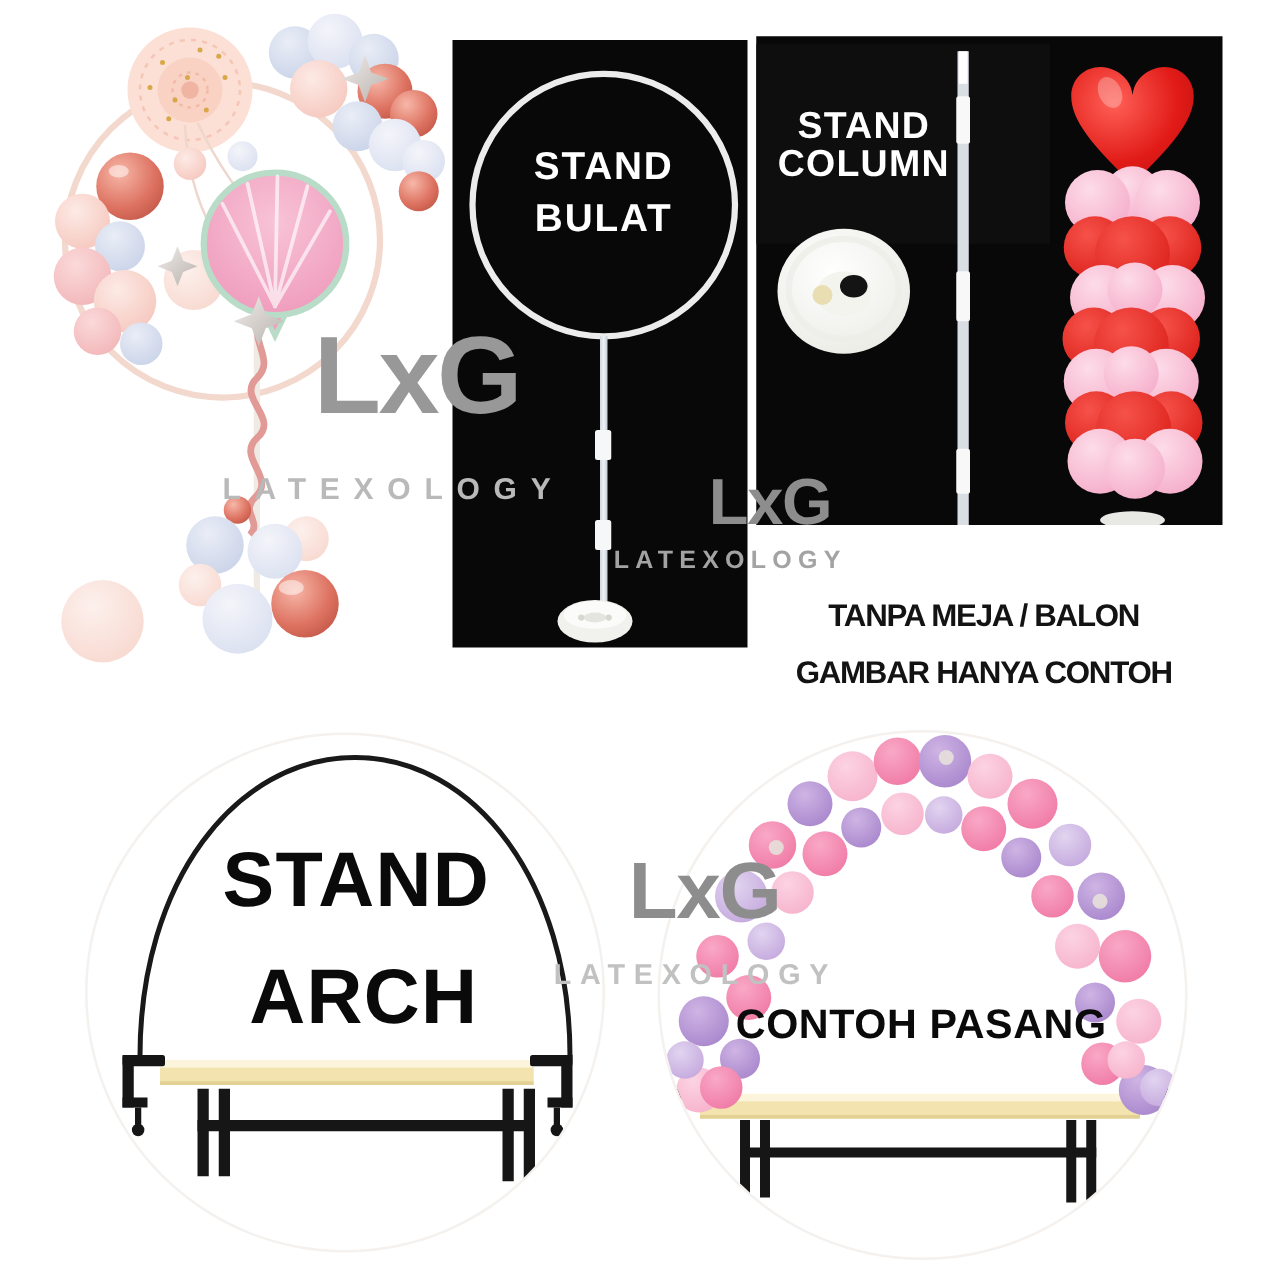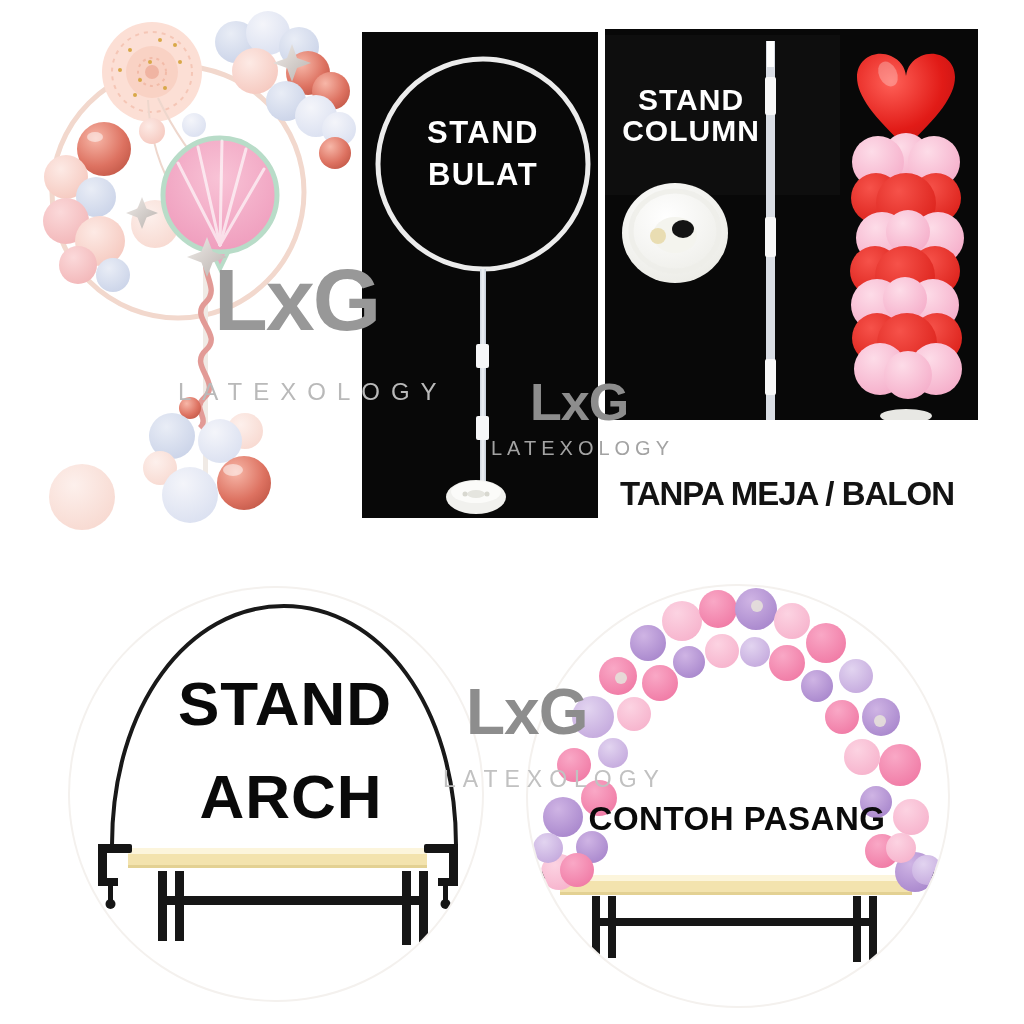--- a/index.html
+++ b/index.html
@@ -6,28 +6,28 @@
   .canvas{position:relative;width:1024px;height:1024px;background:#ffffff;overflow:hidden;
           font-family:"Liberation Sans","DejaVu Sans",sans-serif;}
   .abs{position:absolute;}
   
   .panel{position:absolute;background:#080808;}
   .panel svg{display:block;}
   svg text{font-family:"Liberation Sans","DejaVu Sans",sans-serif;}
   .panel-label{fill:#ffffff;font-weight:bold;}
   
   .notice{position:absolute;left:594px;top:471px;width:386px;text-align:center;
-          color:#131313;font-weight:bold;font-size:33px;line-height:45px;letter-spacing:-1px;}
+          color:#131313;font-weight:bold;font-size:25px;line-height:45px;letter-spacing:-1px;}
   
   .photo-circle{position:absolute;border-radius:50%;background:#ffffff;overflow:hidden;
                 box-shadow:0 0 0 2px #f4f1ee;}
   
   .wm{position:absolute;pointer-events:none;z-index:30;white-space:nowrap;line-height:1;}
-  .wm-logo{font-weight:bold;color:#8e8e8e;}
-  .wm-brand{color:#bfbfbf;font-weight:400;}
+  .wm-logo{font-weight:bold;color:#8e8e8e;margin-left:37px;}
+  .wm-brand{color:#bfbfbf;font-weight:700;}
   .wm-left-logo{left:214px;top:256px;font-size:88px;letter-spacing:-2px;color:#989898;}
   .wm-left-brand{left:178px;top:380px;font-size:24px;letter-spacing:11px;color:#b9b9b9;}
   .wm-mid-logo{left:530px;top:376px;font-size:52px;letter-spacing:-1px;color:#8d8d8d;}
   .wm-mid-brand{left:491px;top:438px;font-size:20px;letter-spacing:5px;color:#a3a3a3;}
   .wm-bot-logo{left:466px;top:680px;font-size:64px;letter-spacing:-1px;color:#8d8d8d;}
   .wm-bot-brand{left:443px;top:768px;font-size:23px;letter-spacing:7px;color:#c1c1c1;}
 </style>
 </head>
 <body>
 
@@ -259,20 +259,21 @@
         <circle cx="275" cy="340" r="26" fill="url(#bPink)"></circle>
         <circle cx="331" cy="340" r="26" fill="url(#bPink)"></circle>
         <circle cx="303" cy="346" r="24" fill="url(#bPink)"></circle>
         <ellipse cx="301" cy="387" rx="26" ry="7" fill="#e8e8e4"></ellipse>
       </g>
     </svg>
   </div>
 
   <div class="notice">
     <div>TANPA MEJA / BALON</div>
+    <div>GAMBAR HANYA CONTOH</div>
   </div>
 
   <div class="photo-circle" style="left:70px;top:588px;width:412px;height:412px;">
     <svg width="412" height="412" viewBox="0 0 412 412">
       <defs>
         <g id="bl-clamp">
           <rect x="-16" y="-2" width="34" height="9" rx="2" fill="#151515"></rect>
           <rect x="-16" y="-2" width="9" height="42" fill="#151515"></rect>
           <rect x="-16" y="32" width="20" height="8" fill="#151515"></rect>
           <rect x="-6" y="40" width="5" height="14" fill="#151515"></rect>

